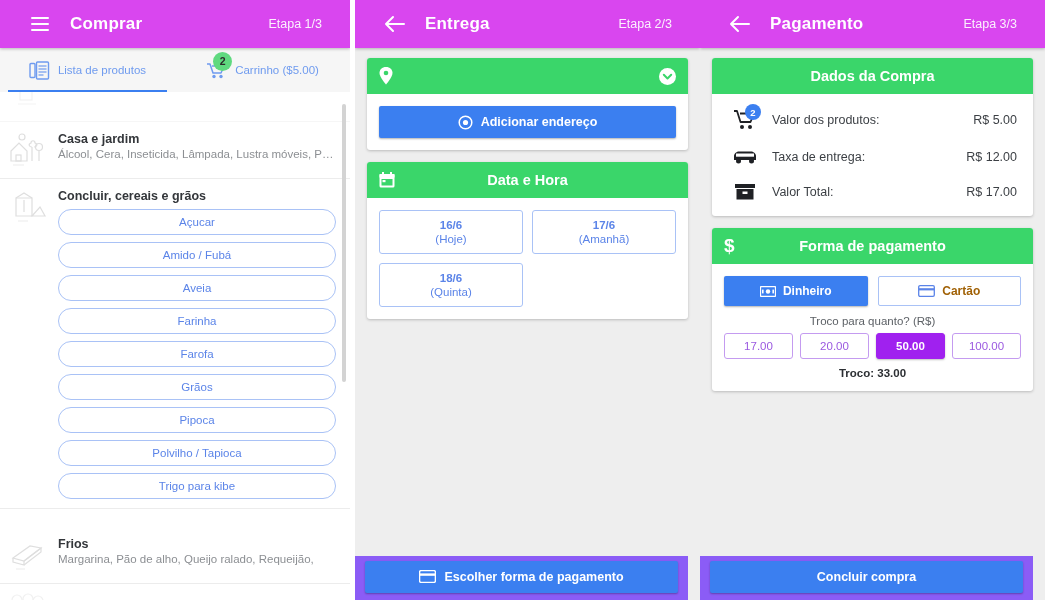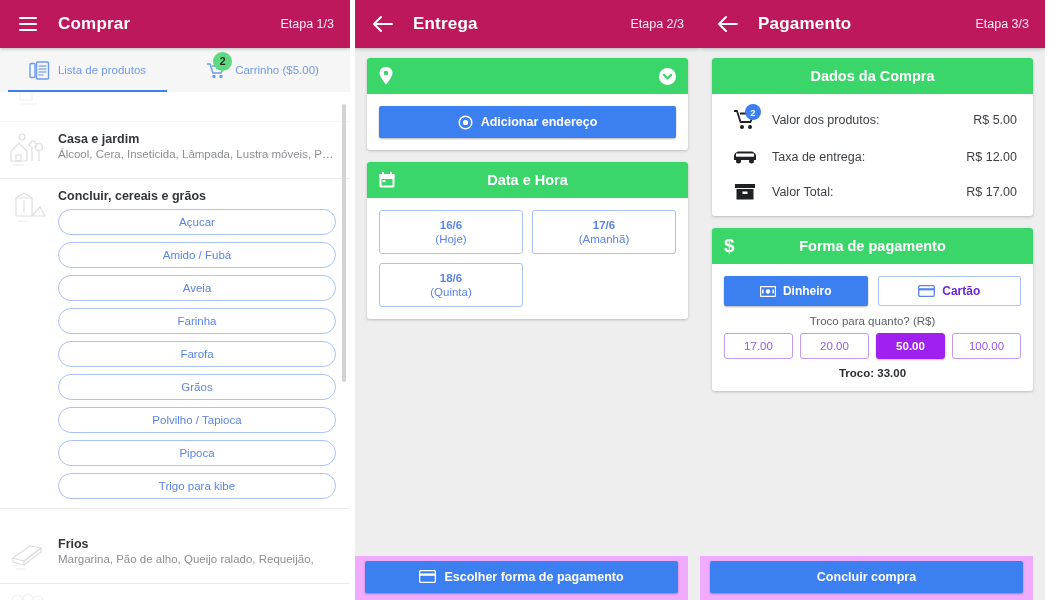--- a/index.html
+++ b/index.html
@@ -13,22 +13,22 @@
 
   
   .panel { position: relative; height: 600px; overflow: hidden; background: #ffffff; }
   .panel-1 { width: 350px; }
   .gap { width: 5px; height: 600px; background: #ffffff; }
   .panel-2 { width: 345px; background: #eeeeee; }
   .panel-3 { width: 345px; background: #eeeeee; }
 
   
   .appbar {
-    height: 48px; background: #be185d; color: #ffffff;
-    display: flex; align-items: center; padding: 0 16px;
+    height: 48px; background: #d946ef; color: #ffffff;
+    display: flex; align-items: center; padding: 0 28px;
     box-shadow: 0 1px 3px rgba(0,0,0,.25);
     position: relative; z-index: 5;
   }
   .appbar .nav-icon {
     width: 24px; height: 24px; display: flex; flex-direction: column;
     justify-content: center; align-items: center; gap: 4px; cursor: pointer;
   }
   .appbar .nav-icon span { display: block; width: 18px; height: 2px; background: #fff; border-radius: 1px; }
   .appbar .back-icon { width: 24px; height: 24px; display:flex; align-items:center; justify-content:center; cursor: pointer;}
   .appbar .title { font-size: 17px; font-weight: bold; margin-left: 18px; letter-spacing: .2px; }
@@ -113,35 +113,35 @@
   }
 
   
   .pay-methods { display: grid; grid-template-columns: 1fr 1fr; gap: 10px; }
   .pay-btn {
     height: 30px; border-radius: 2px; font-size: 12px; font-weight: bold;
     display: flex; align-items: center; justify-content: center; gap: 7px; cursor: pointer;
     font-family: "Liberation Sans", sans-serif;
   }
   .pay-btn.active { background: #3b7ff0; color: #fff; border: none; box-shadow: 0 1px 2px rgba(0,0,0,.3); }
-  .pay-btn.inactive { background: #fff; color: #6d28d9; border: 1.2px solid #a9c2f6; }
+  .pay-btn.inactive { background: #fff; color: #a16207; border: 1.2px solid #a9c2f6; }
   .troco-label { text-align: center; font-size: 11.5px; color: #5d6166; margin: 9px 0 6px; }
   .troco-grid { display: grid; grid-template-columns: repeat(4, 1fr); gap: 7px; }
   .troco-btn {
     border: 1.2px solid #c49bf0; border-radius: 3px; background: #fff; color: #9b59e0;
     font-size: 11.5px; height: 26px; display: flex; align-items: center; justify-content: center;
     cursor: pointer; font-family: "Liberation Sans", sans-serif;
   }
   .troco-btn.selected { background: #a021ef; color: #fff; border-color: #a021ef; font-weight: bold; box-shadow: 0 1px 2px rgba(0,0,0,.25); }
   .troco-result { text-align: center; font-size: 11.5px; font-weight: bold; color: #2c2f33; margin-top: 8px; }
 
   
   .bottom-bar {
     position: absolute; left: 0; right: 12px; bottom: 0; height: 44px;
-    background: #f0abfc; padding: 5px 10px 8px; display: flex; align-items: center;
+    background: #8b5cf6; padding: 5px 10px 8px; display: flex; align-items: center;
   }
   svg { display: block; }
 </style>
 </head>
 <body>
 
 <div class="screens">
 
   <div class="panel panel-1">
 
@@ -233,22 +233,22 @@
         </div>
         <div class="cat-body">
           <div class="cat-title">Concluir, cereais e grãos</div>
           <div class="chips">
             <div class="chip">Açucar</div>
             <div class="chip">Amido / Fubá</div>
             <div class="chip">Aveia</div>
             <div class="chip">Farinha</div>
             <div class="chip">Farofa</div>
             <div class="chip">Grãos</div>
+            <div class="chip">Pipoca</div>
             <div class="chip">Polvilho / Tapioca</div>
-            <div class="chip">Pipoca</div>
             <div class="chip">Trigo para kibe</div>
           </div>
         </div>
       </div>
 
       <div class="cat-row" style="margin-top:18px;">
         <div class="cat-icon">
           <svg width="40" height="38" viewBox="0 0 40 38">
             <g fill="none" stroke="#c4c4c4" stroke-width="1.2">
               <path d="M5 22 L22 10 L33 12 L16 25 Z"></path>

